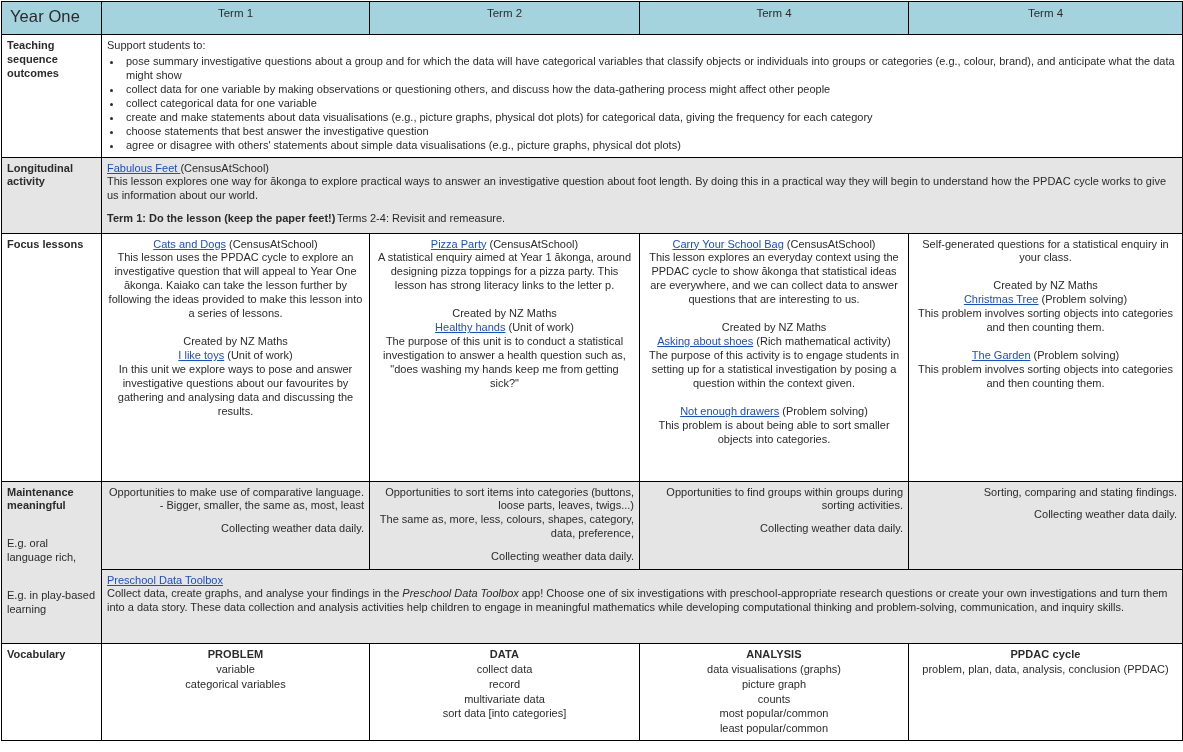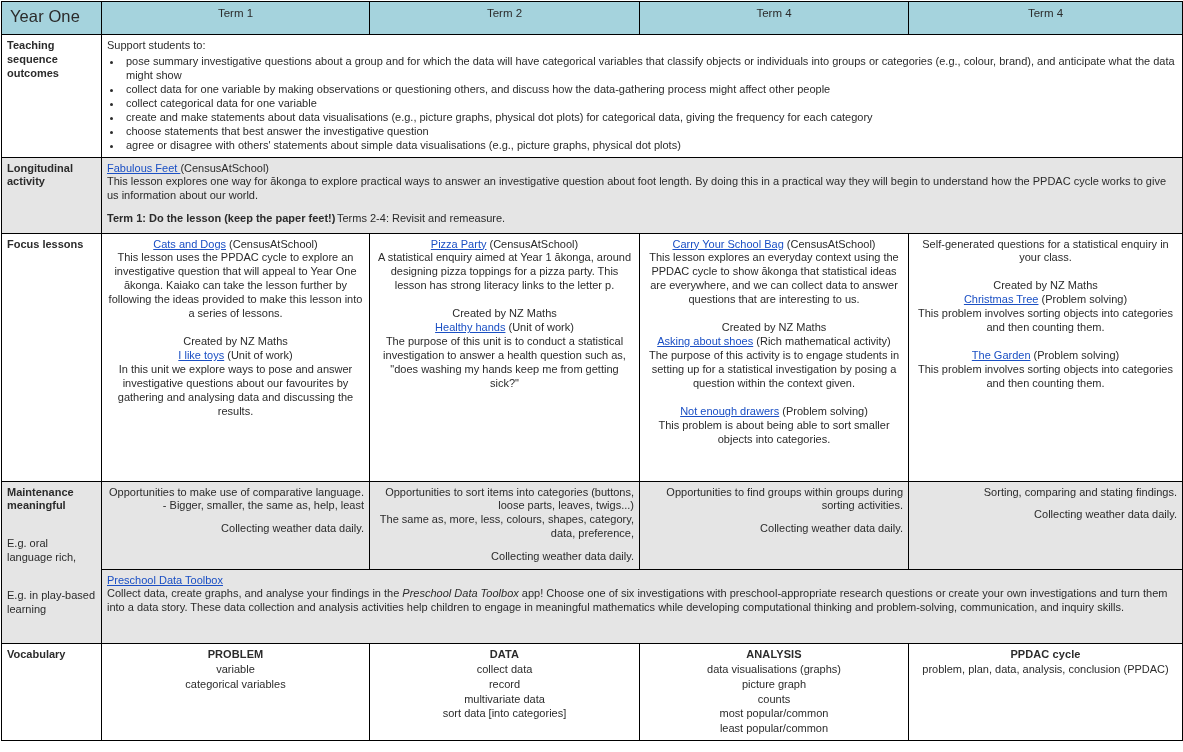--- a/index.html
+++ b/index.html
@@ -209,21 +209,21 @@
     </tr>
 
     <tr class="tint">
       <td class="rowlabel" rowspan="2" style="height:88px;">
         <span>Maintenance meaningful</span>
         <span class="sub">E.g. oral language rich,</span>
         <span class="sub">E.g. in play-based learning</span>
       </td>
       <td class="maint-cell" id="maint-0">
             <div class="para">Opportunities to make use of comparative language.</div>
-            <div class="para">- Bigger, smaller, the same as, help, least</div>
+            <div class="para">- Bigger, smaller, the same as, most, least</div>
             <div class="gap"></div>
             <div class="para">Collecting weather data daily.</div>
           </td>
       <td class="maint-cell" id="maint-1">
             <div class="para">Opportunities to sort items into categories (buttons, loose parts, leaves, twigs...)</div>
             <div class="para">The same as, more, less, colours, shapes, category, data, preference,</div>
             <div class="gap"></div>
             <div class="para">Collecting weather data daily.</div>
           </td>
       <td class="maint-cell" id="maint-2">

